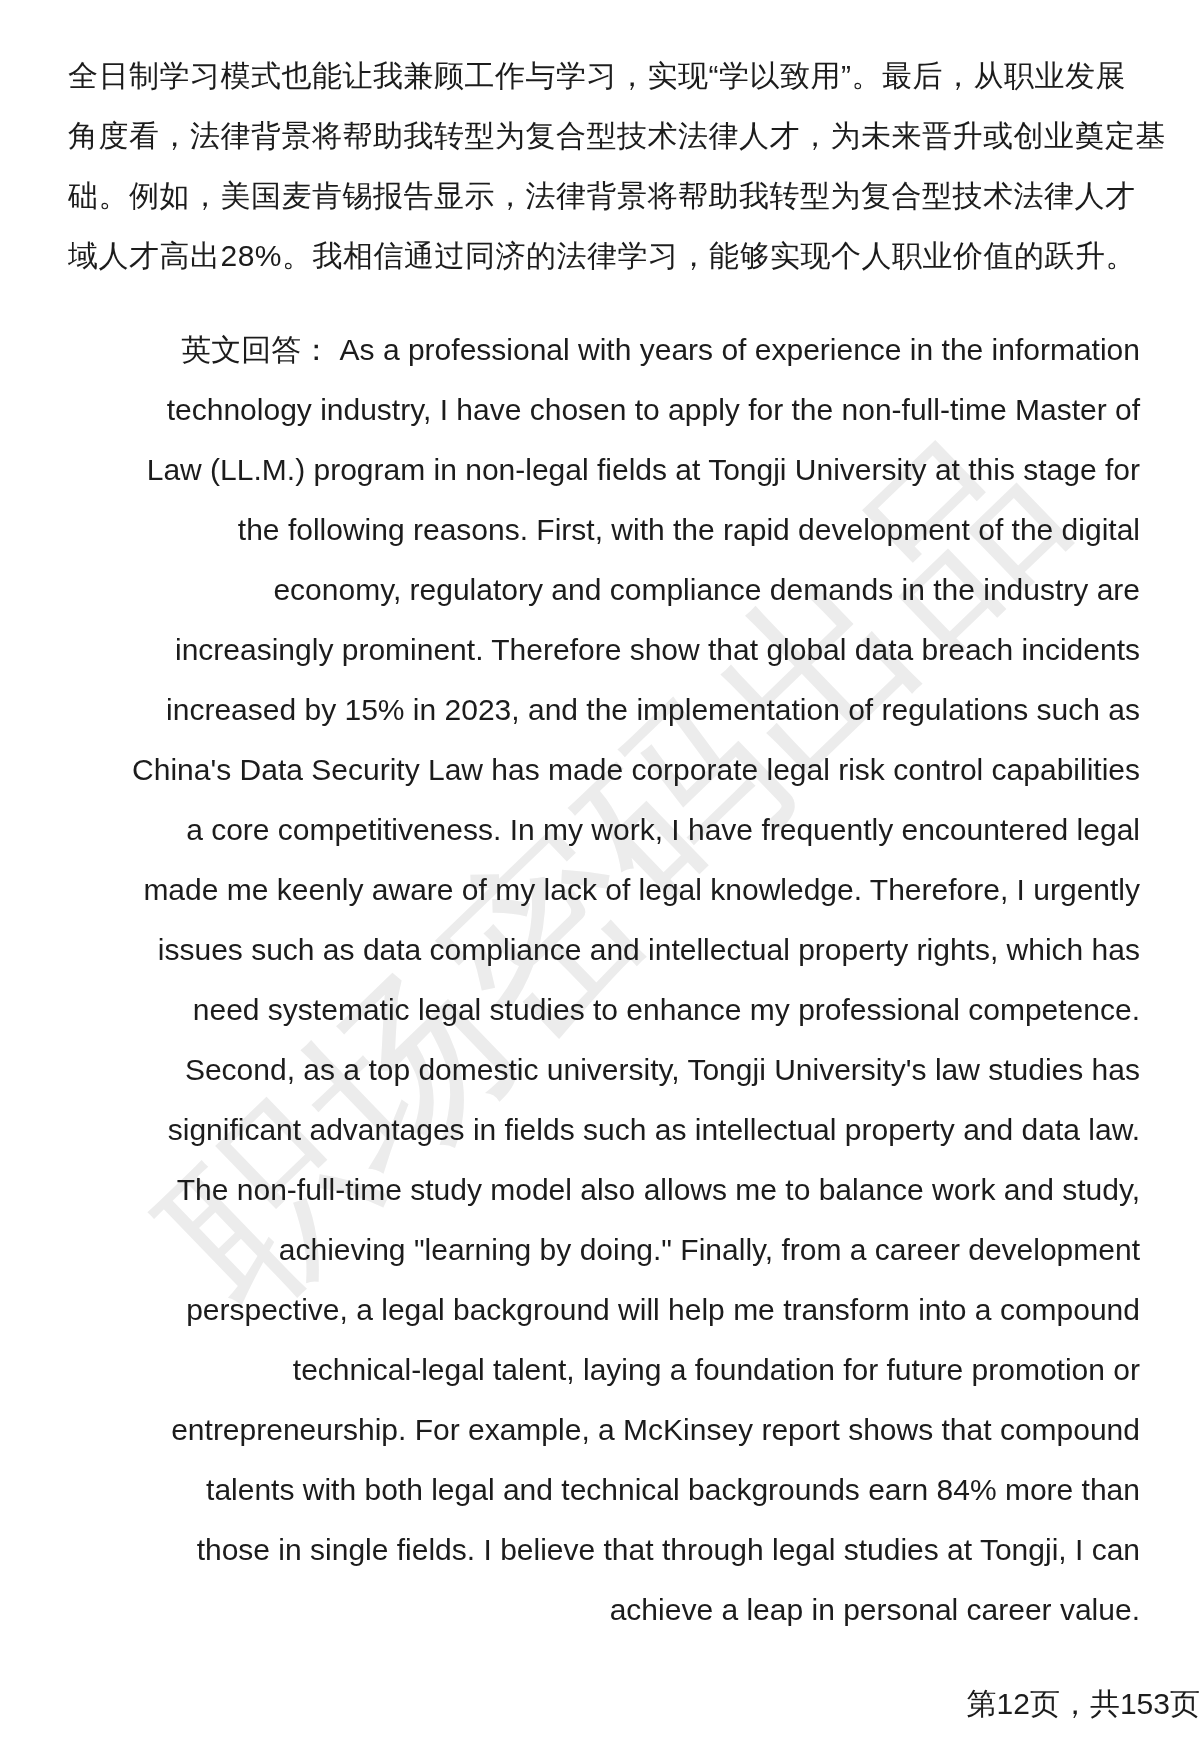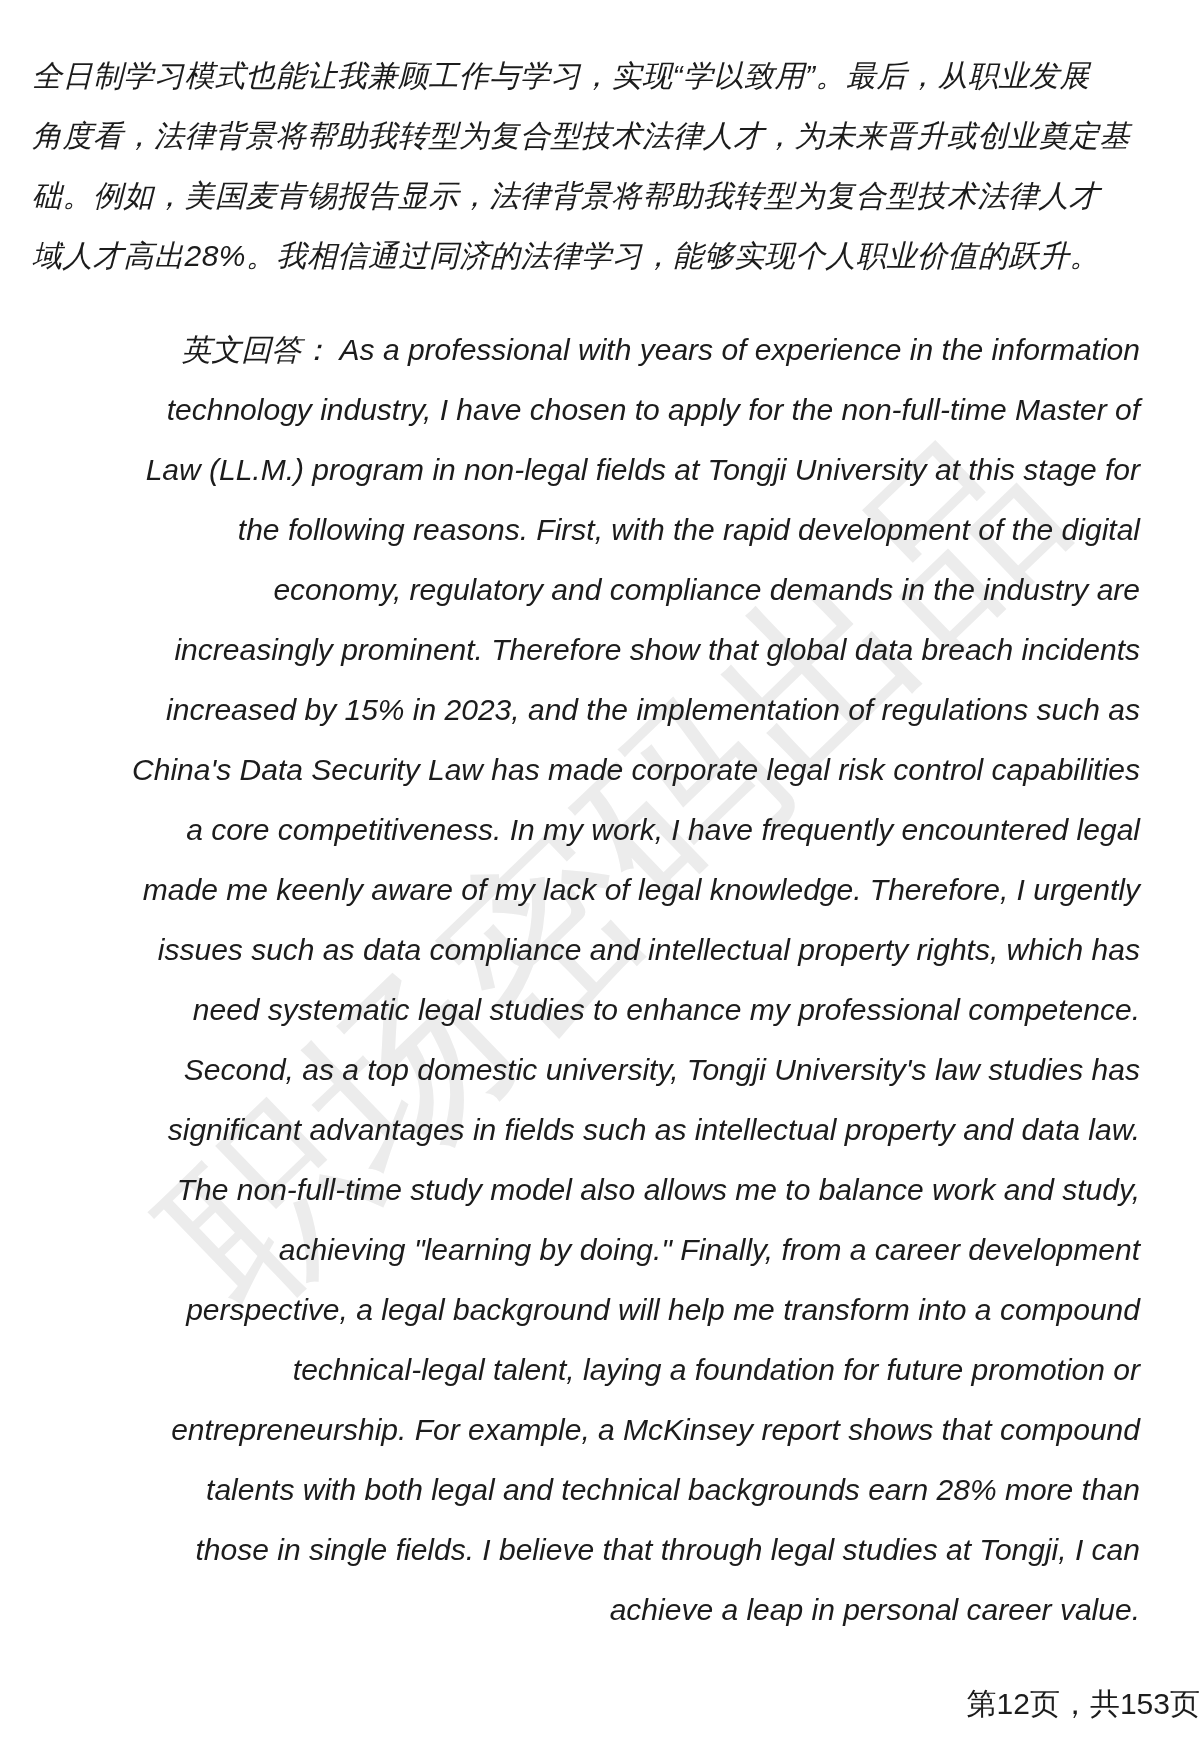--- a/index.html
+++ b/index.html
@@ -26,22 +26,21 @@
     letter-spacing: 4px;
     white-space: nowrap;
     color: var(--watermark-color, #ececec);
     z-index: 0;
     user-select: none;
     pointer-events: none;
   }
   .content {
     position: relative;
     z-index: 1;
-    padding: 46px 60px 0 32px;
-    font-style: italic;
+    padding: 46px 60px 0 68px;
   }
   .para .line {
     height: 60px;
     line-height: 60px;
     font-size: 30px;
     white-space: nowrap;
   }
   .para-cn {
     letter-spacing: 0.5px;
   }
@@ -90,21 +89,21 @@
         <div class="line">made me keenly aware of my lack of legal knowledge. Therefore, I urgently</div>
         <div class="line">issues such as data compliance and intellectual property rights, which has</div>
         <div class="line">need systematic legal studies to enhance my professional competence.</div>
         <div class="line">Second, as a top domestic university, Tongji University's law studies has</div>
         <div class="line">significant advantages in fields such as intellectual property and data law.</div>
         <div class="line">The non-full-time study model also allows me to balance work and study,</div>
         <div class="line">achieving "learning by doing." Finally, from a career development</div>
         <div class="line">perspective, a legal background will help me transform into a compound</div>
         <div class="line">technical-legal talent, laying a foundation for future promotion or</div>
         <div class="line">entrepreneurship. For example, a McKinsey report shows that compound</div>
-        <div class="line">talents with both legal and technical backgrounds earn 28% more than</div>
+        <div class="line">talents with both legal and technical backgrounds earn 84% more than</div>
         <div class="line">those in single fields. I believe that through legal studies at Tongji, I can</div>
         <div class="line">achieve a leap in personal career value.</div>
       </div>
 
   </div>
 
   <div class="footer">
     <span>第12页，共153页</span>
   </div>
 

